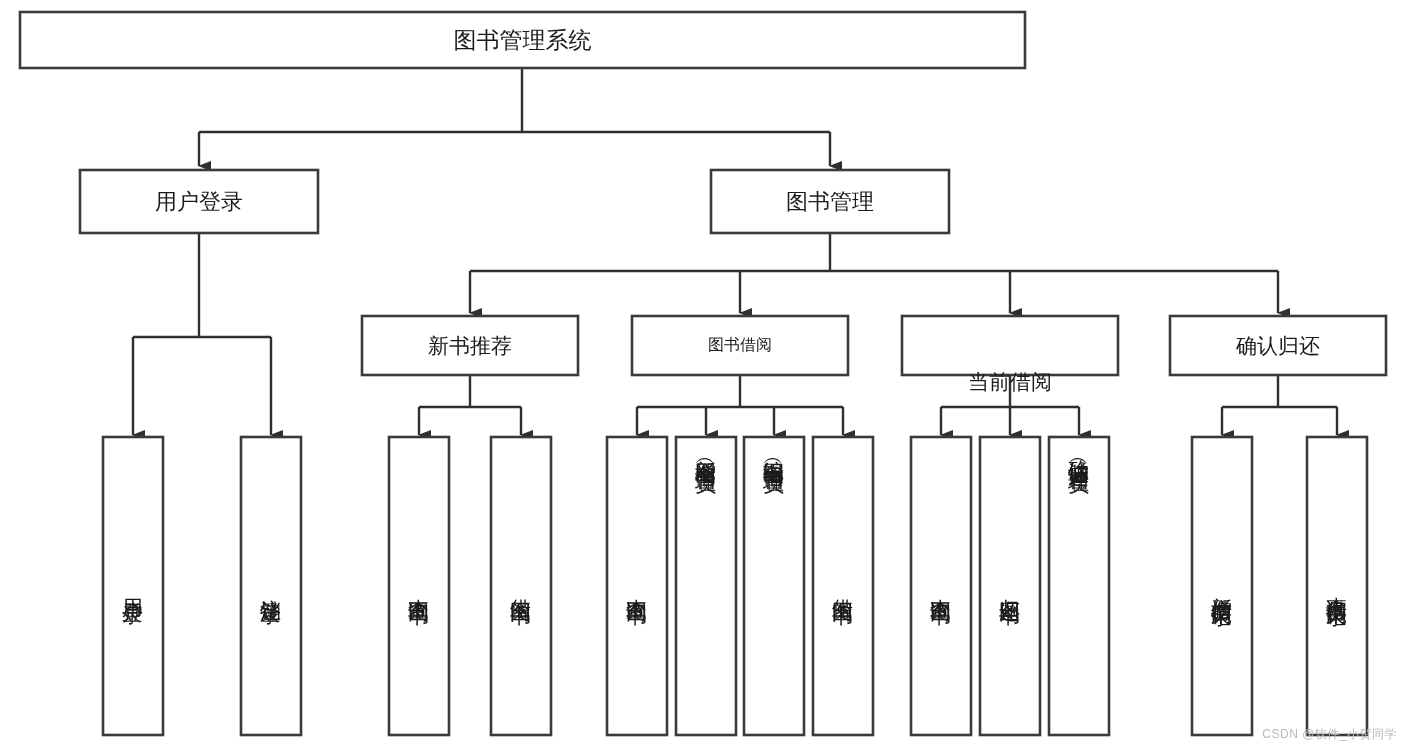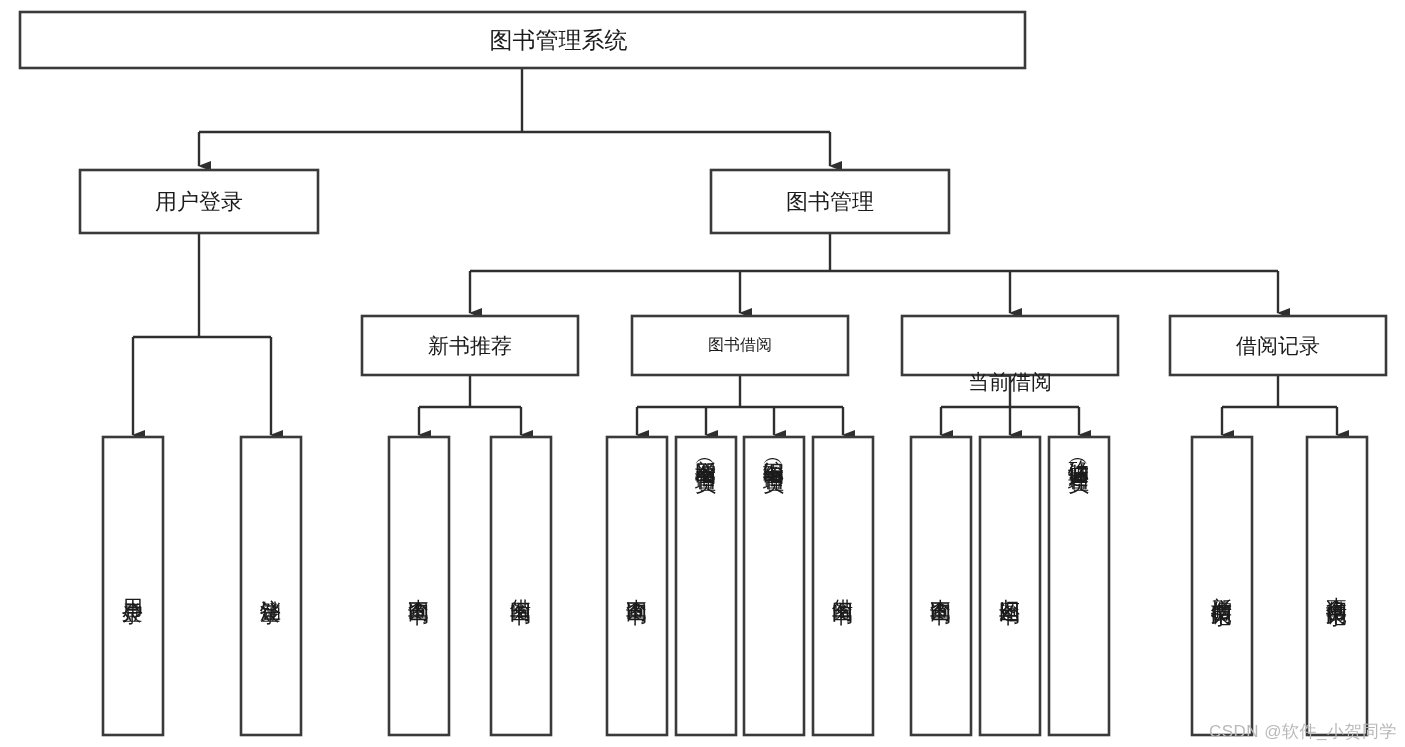--- a/index.html
+++ b/index.html
@@ -65,21 +65,21 @@
     align-items: center;
     justify-content: center;
     white-space: nowrap;
     pointer-events: none;
   }
   .watermark {
     position: absolute;
     right: 8px;
     bottom: 4px;
     font-family: "Liberation Sans", "DejaVu Sans", sans-serif;
-    font-size: 17px;
+    font-size: 12px;
     color: #b9b9b9;
     letter-spacing: 0.5px;
     white-space: nowrap;
   }
 </style>
 </head>
 <body>
 
 <div id="diagram-root">
 
@@ -166,29 +166,29 @@
     <rect class="node-rect" x="813" y="437" width="60" height="298"></rect>
 
     <rect class="node-rect" x="911" y="437" width="60" height="298"></rect>
     <rect class="node-rect" x="980" y="437" width="60" height="298"></rect>
     <rect class="node-rect" x="1049" y="437" width="60" height="298"></rect>
 
     <rect class="node-rect" x="1192" y="437" width="60" height="298"></rect>
     <rect class="node-rect" x="1307" y="437" width="60" height="298"></rect>
   </svg>
 
-  <div class="hlabel" style="left:20px; top:12px; width:1005px; height:56px; font-size:23px;padding-left:36px;">图书管理系统</div>
+  <div class="hlabel" style="left:20px; top:12px; width:1005px; height:56px; font-size:23px;">图书管理系统</div>
 
   <div class="hlabel" style="left:80px; top:170px; width:238px; height:63px; font-size:22px;">用户登录</div>
   <div class="hlabel" style="left:362px; top:316px; width:216px; height:59px; font-size:21px;">新书推荐</div>
 
   <div class="hlabel" style="left:711px; top:170px; width:238px; height:63px; font-size:22px;">图书管理</div>
   <div class="hlabel" style="left:632px; top:316px; width:216px; height:59px; font-size:16px;">图书借阅</div>
   <div class="hlabel" style="left:902px; top:316px; width:216px; height:59px; font-size:21px;margin-top:36px;">当前借阅</div>
-  <div class="hlabel" style="left:1170px; top:316px; width:216px; height:59px; font-size:21px;">借阅记录</div>
+  <div class="hlabel" style="left:1170px; top:316px; width:216px; height:59px; font-size:21px;">确认归还</div>
 
   <div class="vlabel" style="left:103px; top:437px; width:60px; height:298px;">用户登录</div>
   <div class="vlabel" style="left:241px; top:437px; width:60px; height:298px;">注销登录</div>
 
   <div class="vlabel" style="left:389px; top:437px; width:60px; height:298px;">查询图书</div>
   <div class="vlabel" style="left:491px; top:437px; width:60px; height:298px;">借阅图书</div>
 
   <div class="vlabel" style="left:607px; top:437px; width:60px; height:298px;">查询图书</div>
   <div class="vlabel" style="left:676px; top:437px; width:60px; height:298px; justify-content:flex-start; padding-top:6px; box-sizing:border-box;">新增图书（管理员）</div>
   <div class="vlabel" style="left:744px; top:437px; width:60px; height:298px; justify-content:flex-start; padding-top:6px; box-sizing:border-box;">编辑图书（管理员）</div>

